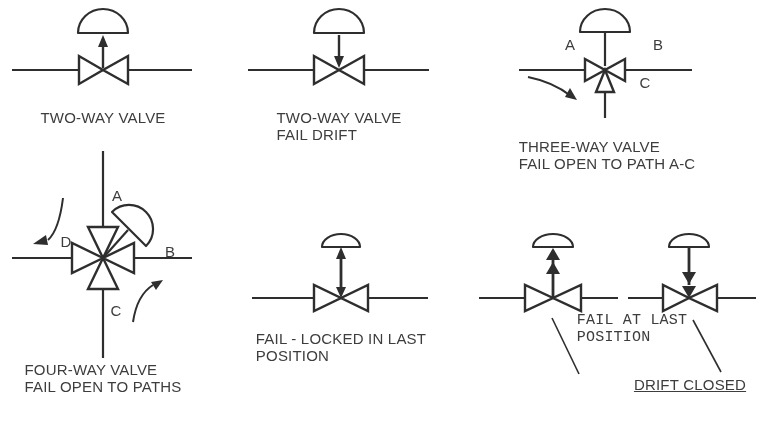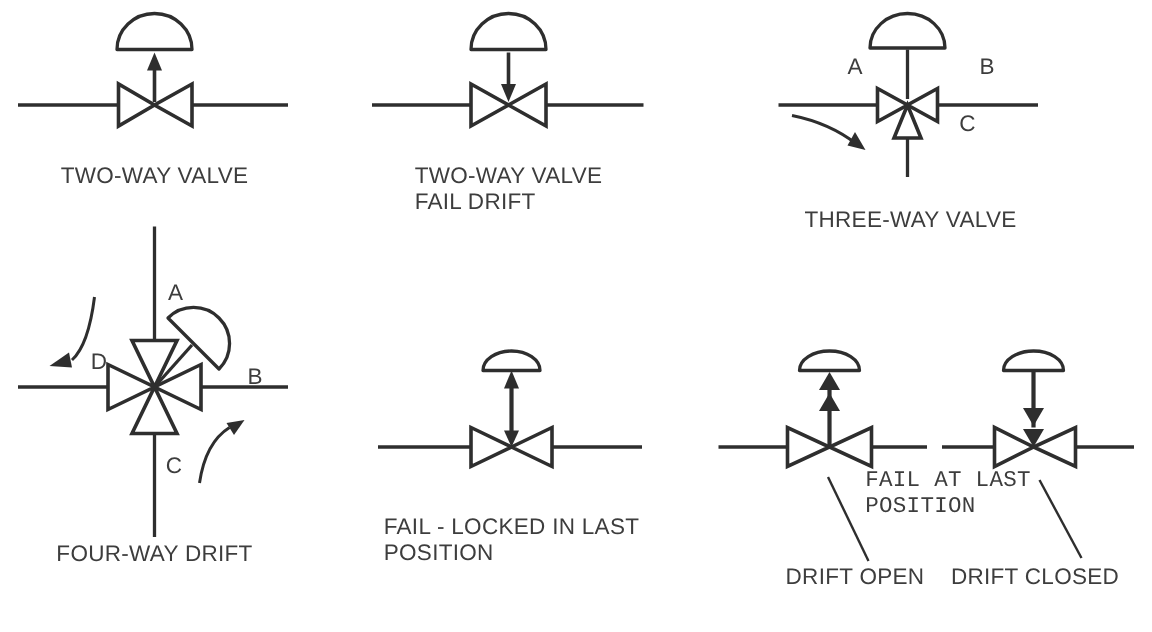--- a/index.html
+++ b/index.html
@@ -137,38 +137,39 @@
     <div>TWO-WAY VALVE</div>
   </div>
 
   <div class="caption" style="left:339px;top:110px;">
     <div>TWO-WAY VALVE</div>
     <div>FAIL DRIFT</div>
   </div>
 
   <div class="caption" style="left:607px;top:139px;">
     <div>THREE-WAY VALVE</div>
+    <div>FAIL OPEN TO PATH A-C</div>
   </div>
 
   <div class="caption" style="left:103px;top:362px;">
-    <div>FOUR-WAY DRIFT</div>
+    <div>FOUR-WAY VALVE</div>
+    <div>FAIL OPEN TO PATHS</div>
   </div>
 
-  <div class="caption" style="left:341px;top:344px;">
+  <div class="caption" style="left:341px;top:331px;">
     <div>FAIL - LOCKED IN LAST</div>
     <div>POSITION</div>
   </div>
 
   <div class="caption" style="left:632px;top:313px;font-family:Liberation Mono, monospace;">
     <div>FAIL AT LAST</div>
     <div>POSITION</div>
   </div>
 
-  <div class="caption" style="left:570px;top:377px;">DRIFT OPEN</div>
-  <div class="caption" style="left:690px;top:377px;">DRIFT CLOSED</div>
+  <div class="caption" style="left:690px;top:377px;text-decoration:underline;">DRIFT CLOSED</div>
 
   <div class="port-label" style="left:570px;top:37px;">A</div>
   <div class="port-label" style="left:658px;top:37px;">B</div>
   <div class="port-label" style="left:645px;top:75px;">C</div>
 
   <div class="port-label" style="left:117px;top:188px;">A</div>
   <div class="port-label" style="left:170px;top:244px;">B</div>
   <div class="port-label" style="left:116px;top:303px;">C</div>
   <div class="port-label" style="left:66px;top:234px;">D</div>
 

